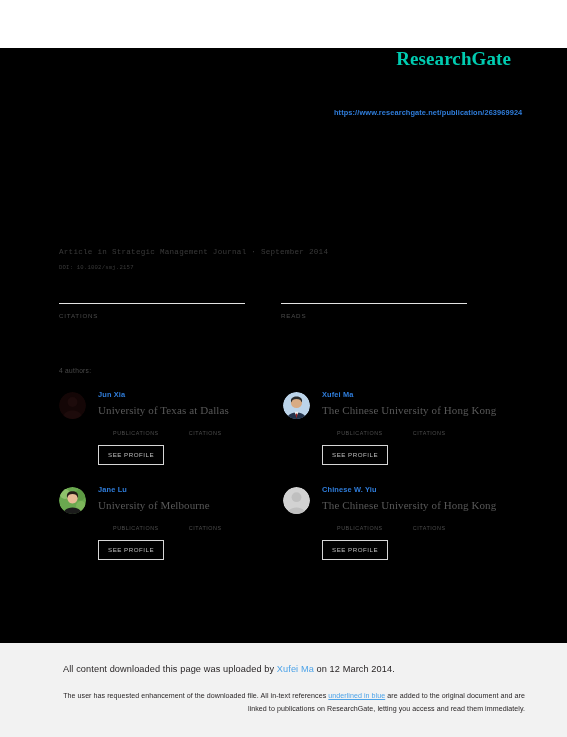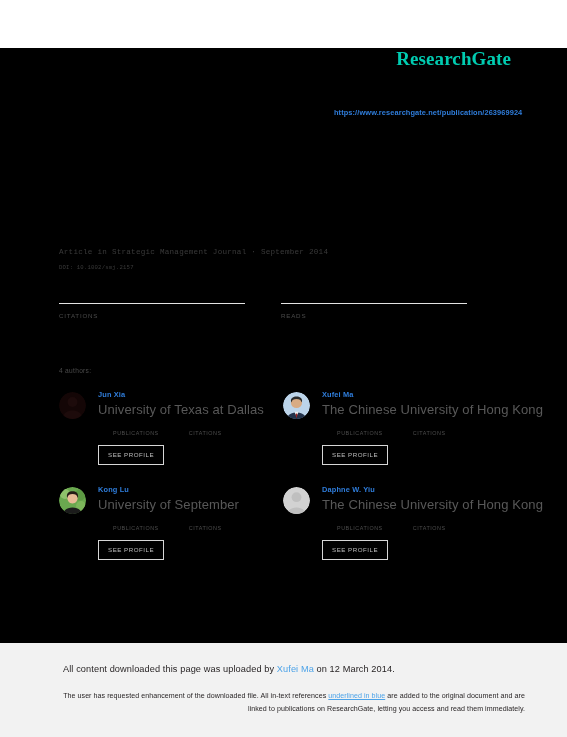--- a/index.html
+++ b/index.html
@@ -196,26 +196,27 @@
   }
   .author-name {
     font-size: 7.4px;
     font-weight: bold;
     color: #2f7ddb;
     letter-spacing: 0.15px;
     line-height: 10px;
     white-space: nowrap;
   }
   .author-affil {
-    font-size: 13px;
+    font-size: 11px;
     color: #585858;
     letter-spacing: 0.1px;
     margin-top: 5px;
     line-height: 10px;
     white-space: nowrap;
+    font-family: Liberation Serif, serif;
   }
   .author-metrics {
     margin-top: 7px;
     margin-left: 15px;
     display: flex;
   }
   .metric {
     display: flex;
     flex-direction: column;
   }
@@ -377,22 +378,22 @@
           <circle cx="13.5" cy="13.5" r="13.5" fill="#6aa84f"></circle>
           <circle cx="6" cy="7" r="5" fill="#8fc16b"></circle>
           <circle cx="21" cy="8" r="5.5" fill="#5d9a43"></circle>
           <circle cx="22" cy="19" r="5" fill="#7cb65a"></circle>
           <path d="M13.5 5.2c3.2 0 5.2 2 5.2 5.2s-2 6-5.2 6-5.2-2.8-5.2-6 2-5.2 5.2-5.2z" fill="#e8bb96"></path>
           <path d="M13.5 4.3c3.6 0 5.6 2 5.6 4.6 0 1-.2 1.8-.5 1.8-.5-2.6-2.4-3.6-5.1-3.6s-4.6 1-5.1 3.6c-.3 0-.5-.8-.5-1.8 0-2.6 2-4.6 5.6-4.6z" fill="#241c16"></path>
           <path d="M4.2 27c.7-4.4 4.2-6.6 9.3-6.6S22.1 22.6 22.8 27z" fill="#1b1b1b"></path>
         </svg>
       </div>
       <div class="author-info">
-        <div class="author-name">Kong Lu</div>
-        <div class="author-affil">University of September</div>
+        <div class="author-name">Jane Lu</div>
+        <div class="author-affil">University of Melbourne</div>
         <div class="author-metrics">
           <div class="metric">
             <div class="metric-value"></div>
             <div class="metric-label">PUBLICATIONS</div>
           </div>
           <div class="metric second">
             <div class="metric-value"></div>
             <div class="metric-label">CITATIONS</div>
           </div>
         </div>
@@ -404,21 +405,21 @@
 
     <div class="author-card">
       <div class="avatar">
         <svg width="27" height="27" viewBox="0 0 27 27" aria-hidden="true">
           <circle cx="13.5" cy="13.5" r="13.5" fill="#d2d2d2"></circle>
           <circle cx="13.5" cy="10.2" r="4.9" fill="#bfbfbf"></circle>
           <path d="M4.4 27c.6-4.3 4.2-6.5 9.1-6.5S22 22.7 22.6 27z" fill="#bfbfbf"></path>
         </svg>
       </div>
       <div class="author-info">
-        <div class="author-name">Daphne W. Yiu</div>
+        <div class="author-name">Chinese W. Yiu</div>
         <div class="author-affil">The Chinese University of Hong Kong</div>
         <div class="author-metrics">
           <div class="metric">
             <div class="metric-value"></div>
             <div class="metric-label">PUBLICATIONS</div>
           </div>
           <div class="metric second">
             <div class="metric-value"></div>
             <div class="metric-label">CITATIONS</div>
           </div>

